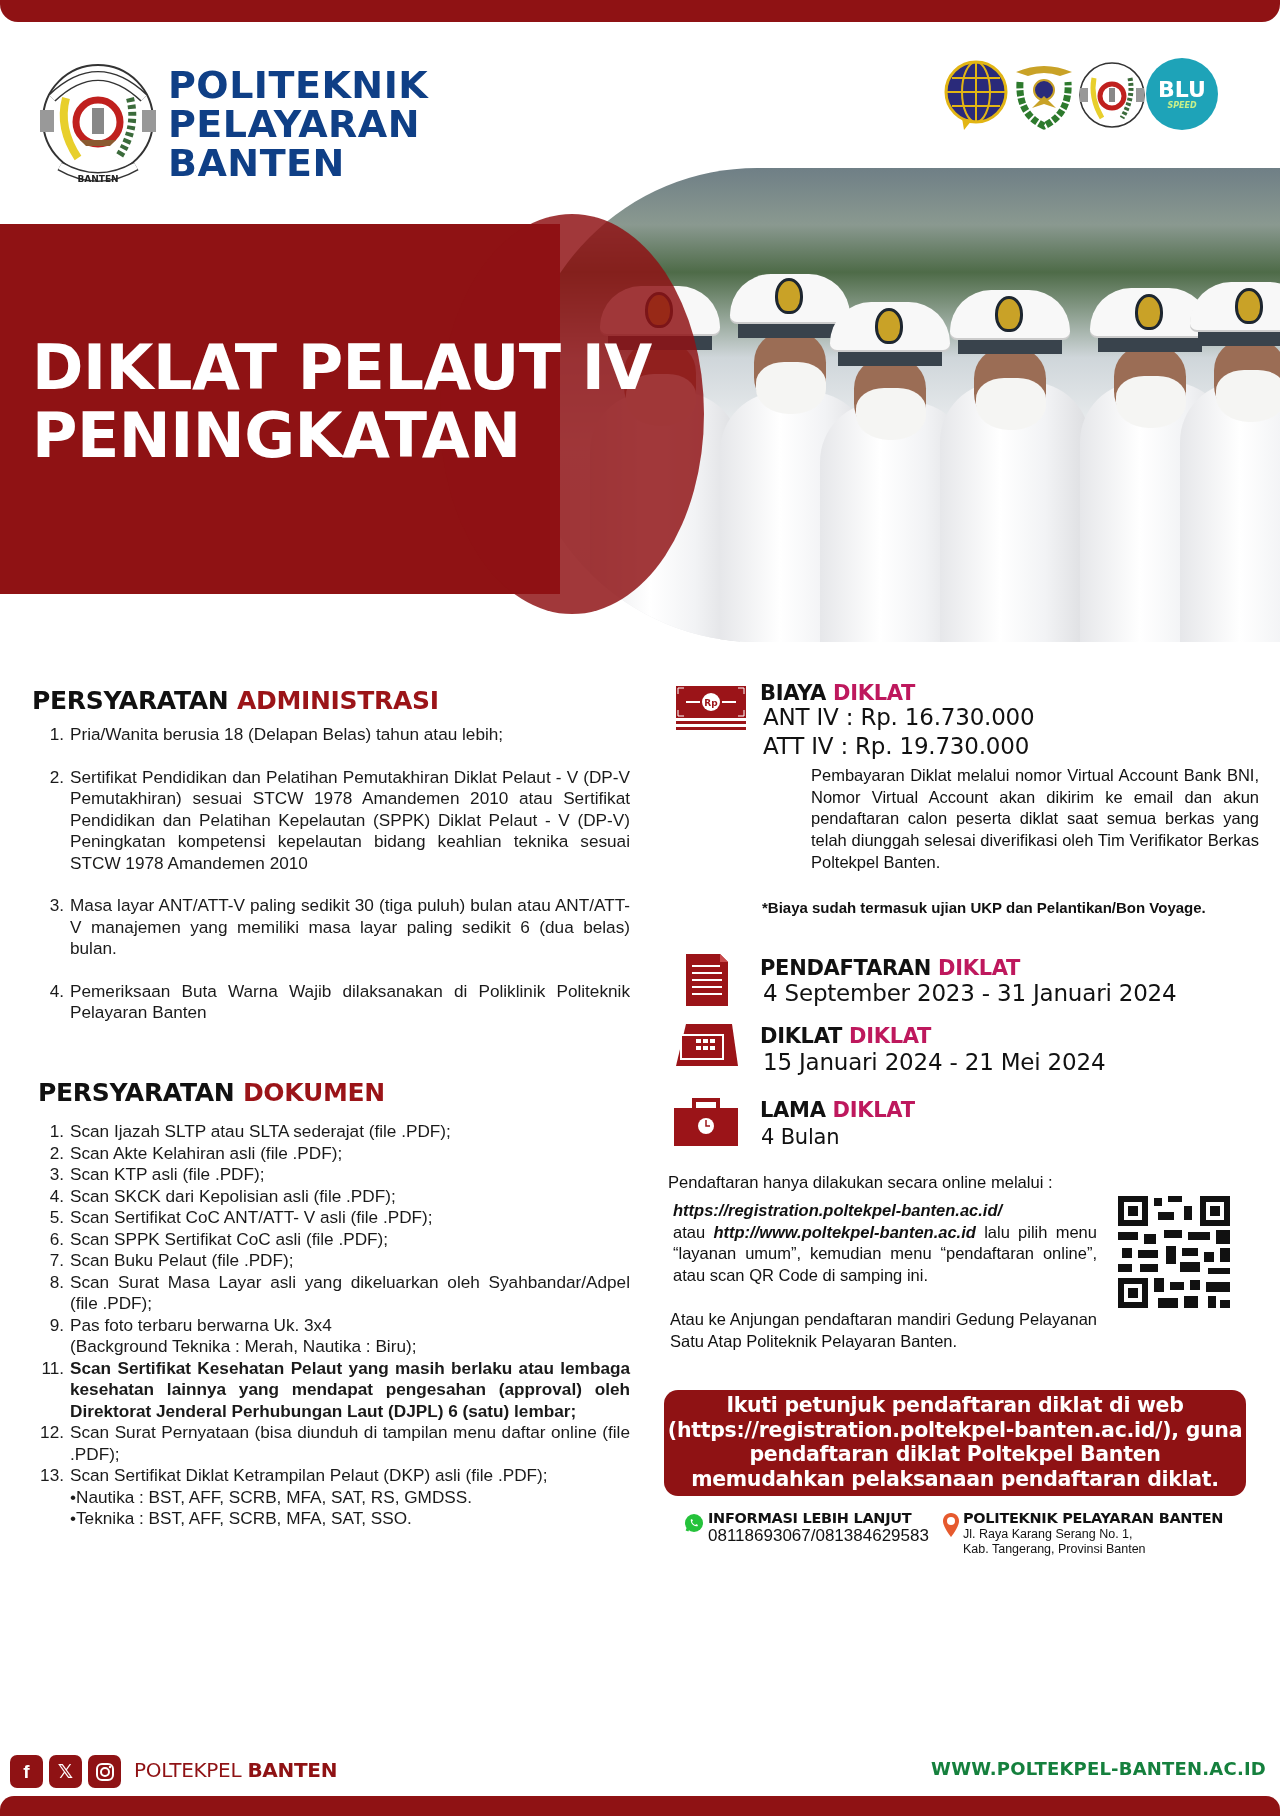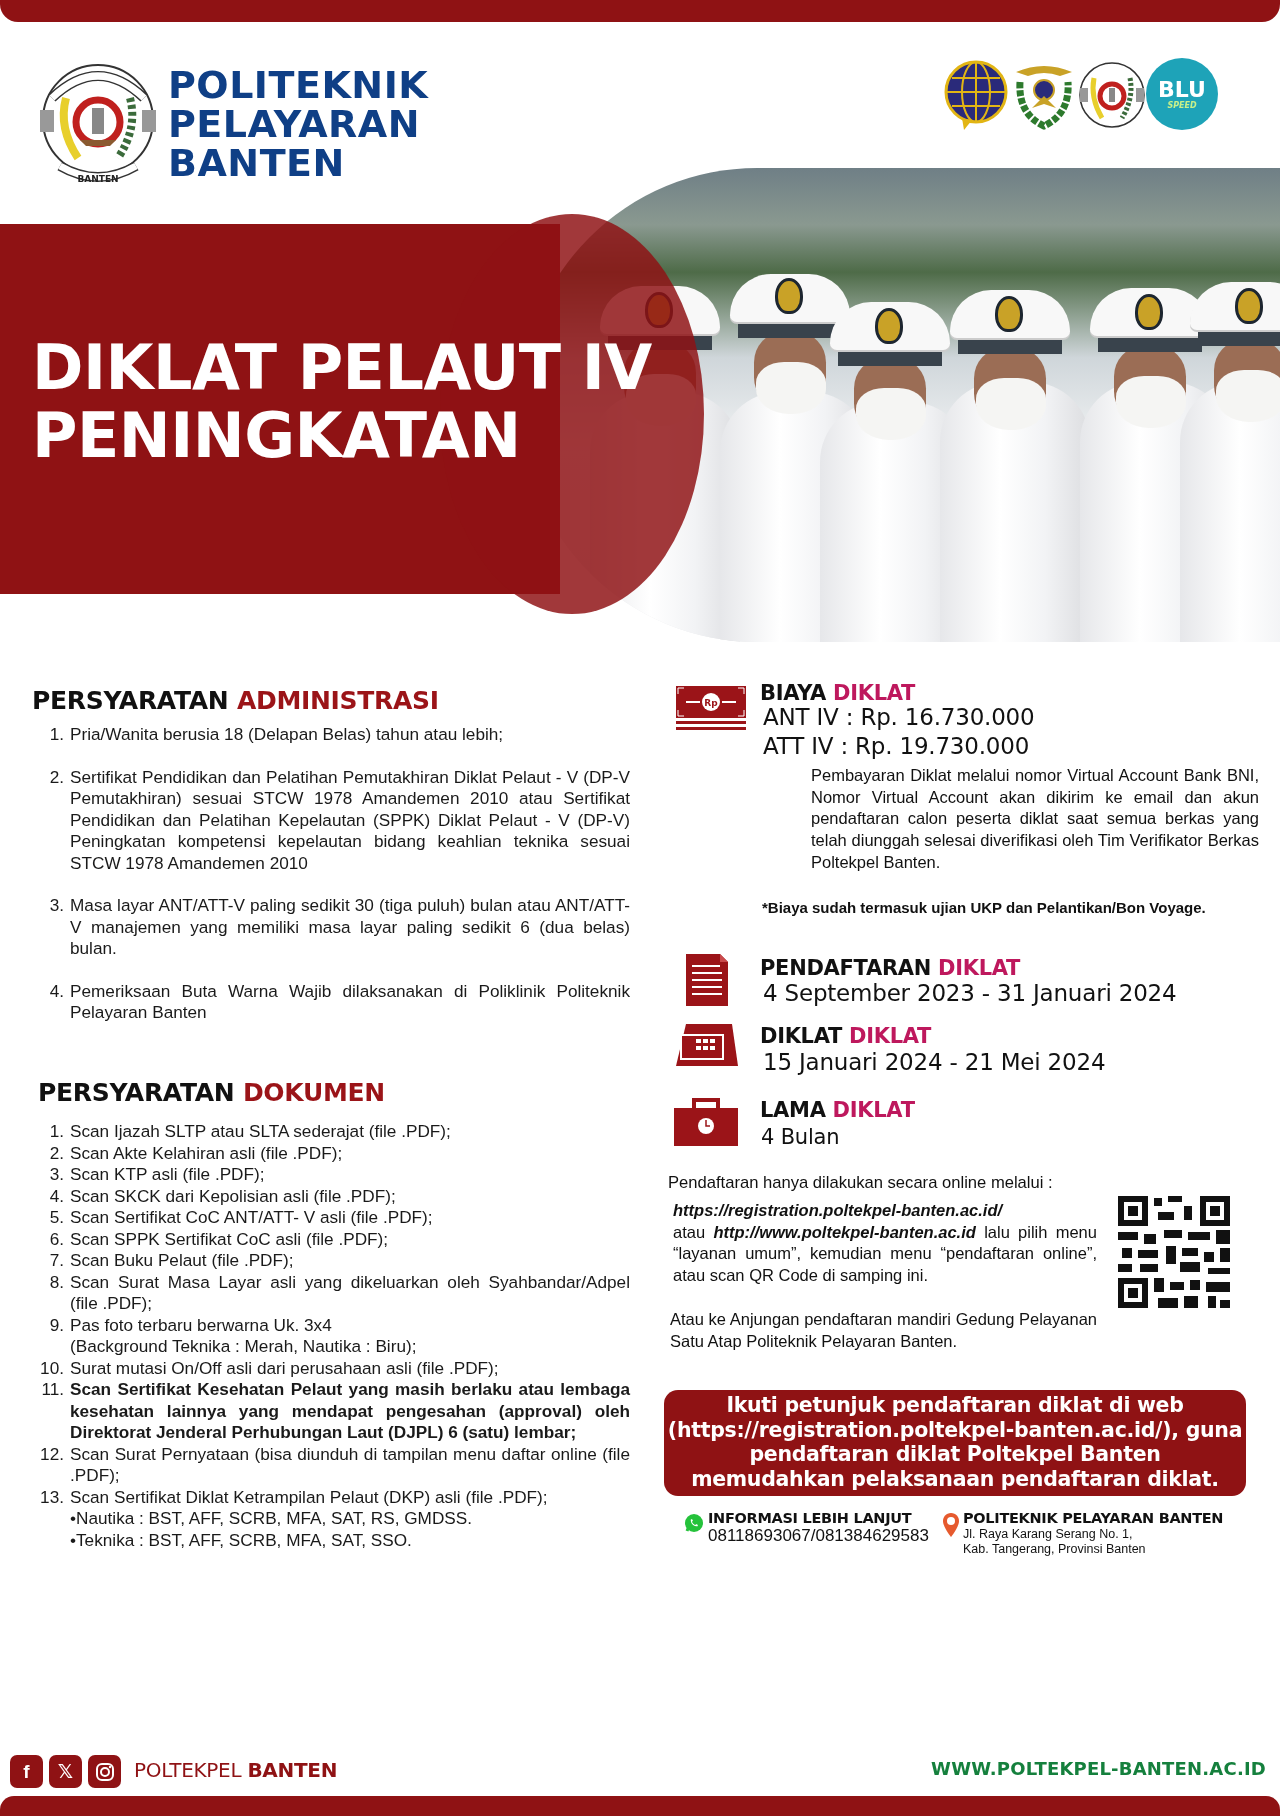--- a/index.html
+++ b/index.html
@@ -237,24 +237,20 @@
     </div>
   <div class="li">
       <span class="num">8.</span>
       <span class="txt">Scan Surat Masa Layar asli yang dikeluarkan oleh Syahbandar/Adpel (file .PDF);</span>
     </div>
   <div class="li">
       <span class="num">9.</span>
       <span class="txt">Pas foto terbaru berwarna Uk. 3x4</span>
     </div>
   <div class="sub">(Background Teknika : Merah, Nautika : Biru);</div>
-  <div class="li">
-      <span class="num">10.</span>
-      <span class="txt">Surat mutasi On/Off asli dari perusahaan asli (file .PDF);</span>
-    </div>
   <div class="li bold">
       <span class="num">11.</span>
       <span class="txt">Scan Sertifikat Kesehatan Pelaut yang masih berlaku atau lembaga kesehatan lainnya yang mendapat pengesahan (approval) oleh Direktorat  Jenderal Perhubungan Laut (DJPL) 6 (satu) lembar;</span>
     </div>
   <div class="li">
       <span class="num">12.</span>
       <span class="txt">Scan Surat Pernyataan (bisa diunduh di tampilan menu daftar online (file .PDF);</span>
     </div>
   <div class="li">
       <span class="num">13.</span>

